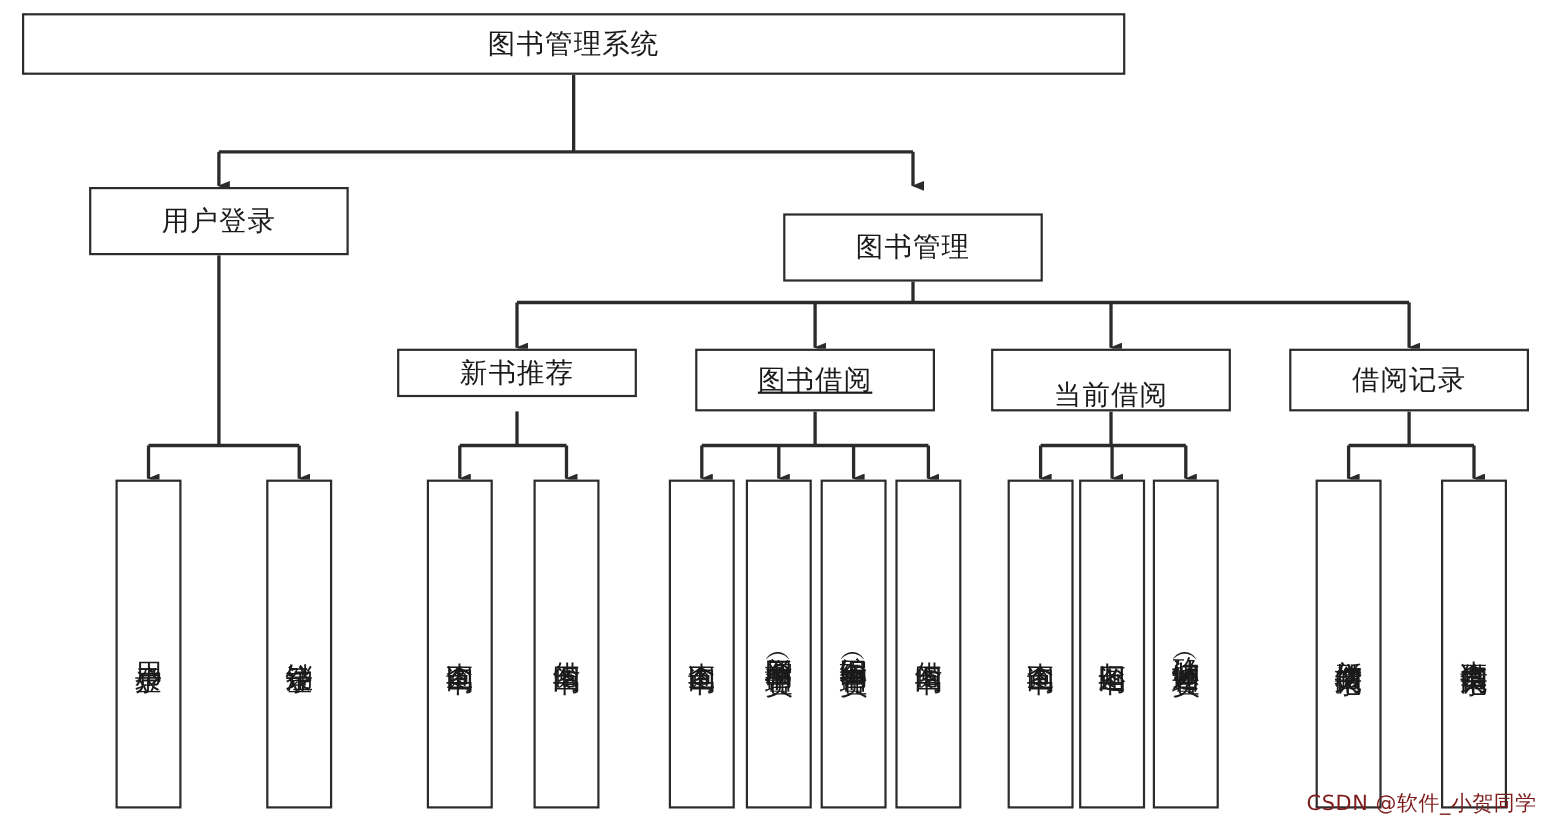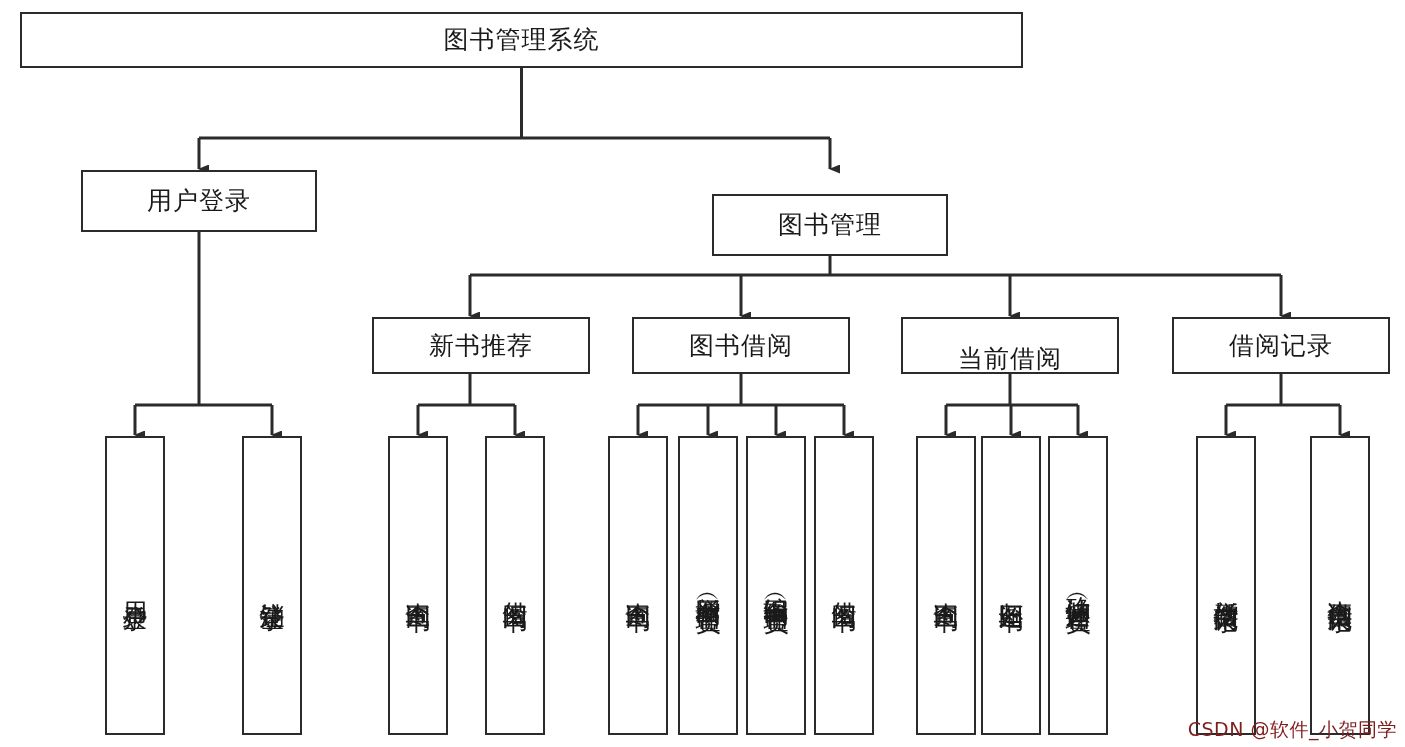--- a/index.html
+++ b/index.html
@@ -119,24 +119,24 @@
   <div id="node-layer">
       <div class="node horiz" style="left: 20px; top: 12px; width: 1003px; height: 56px;">
         <span class="hlabel">图书管理系统</span>
       </div>
       <div class="node horiz" style="left: 81px; top: 170px; width: 236px; height: 62px;">
         <span class="hlabel">用户登录</span>
       </div>
       <div class="node horiz" style="left: 712px; top: 170px; width: 236px; height: 62px; margin-top: 24px;">
         <span class="hlabel">图书管理</span>
       </div>
-      <div class="node horiz" style="left: 372px; top: 317px; width: 218px; height: 57px;">
+      <div class="node horiz" style="left: 361px; top: 317px; width: 218px; height: 44px;">
         <span class="hlabel">新书推荐</span>
       </div>
-      <div class="node horiz" style="left: 632px; top: 317px; width: 218px; height: 57px;">
+      <div class="node horiz" style="left: 632px; top: 317px; width: 218px; height: 57px; text-decoration: underline;">
         <span class="hlabel">图书借阅</span>
       </div>
       <div class="node horiz" style="left: 901px; top: 317px; width: 218px; height: 57px; align-items: flex-end;">
         <span class="hlabel">当前借阅</span>
       </div>
       <div class="node horiz" style="left: 1172px; top: 317px; width: 218px; height: 57px;">
         <span class="hlabel">借阅记录</span>
       </div>
       <div class="node vert" style="left: 105px; top: 436px; width: 60px; height: 299px;">
         <span class="vlabel">用户登录</span>

